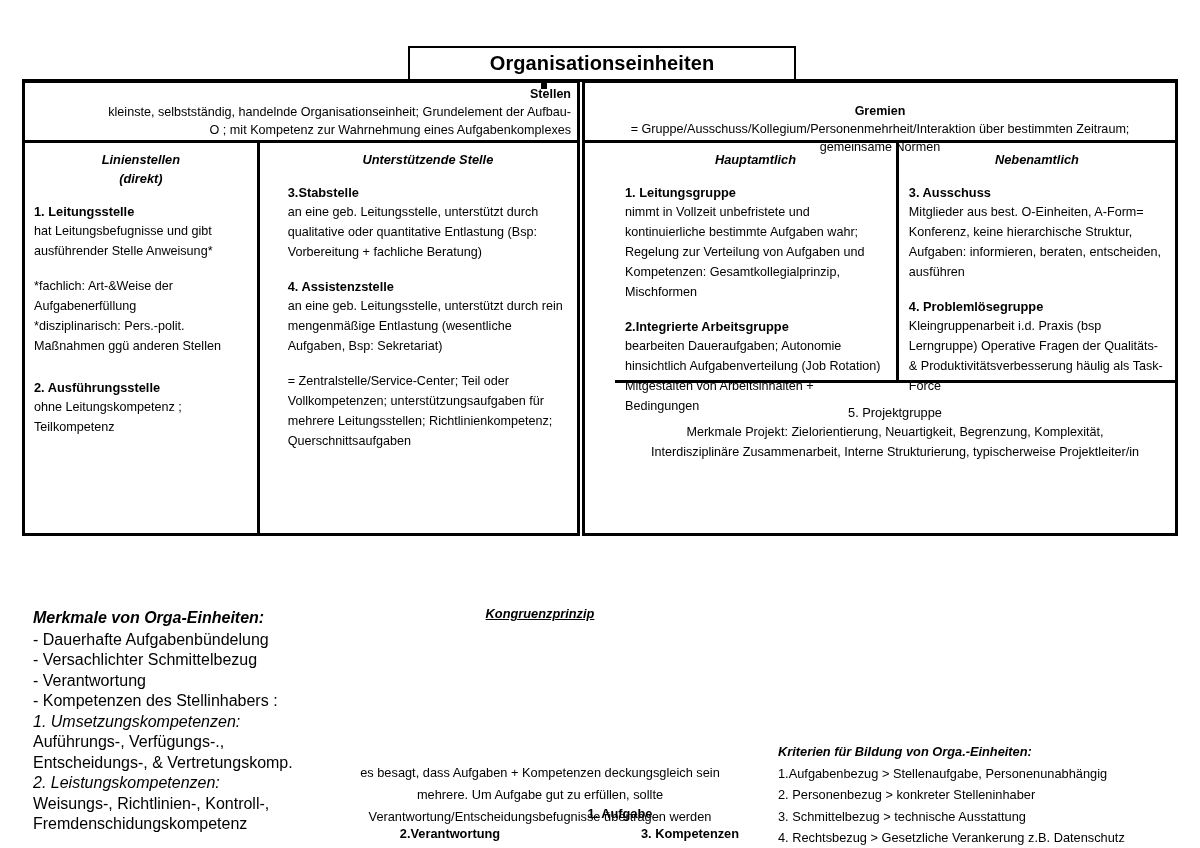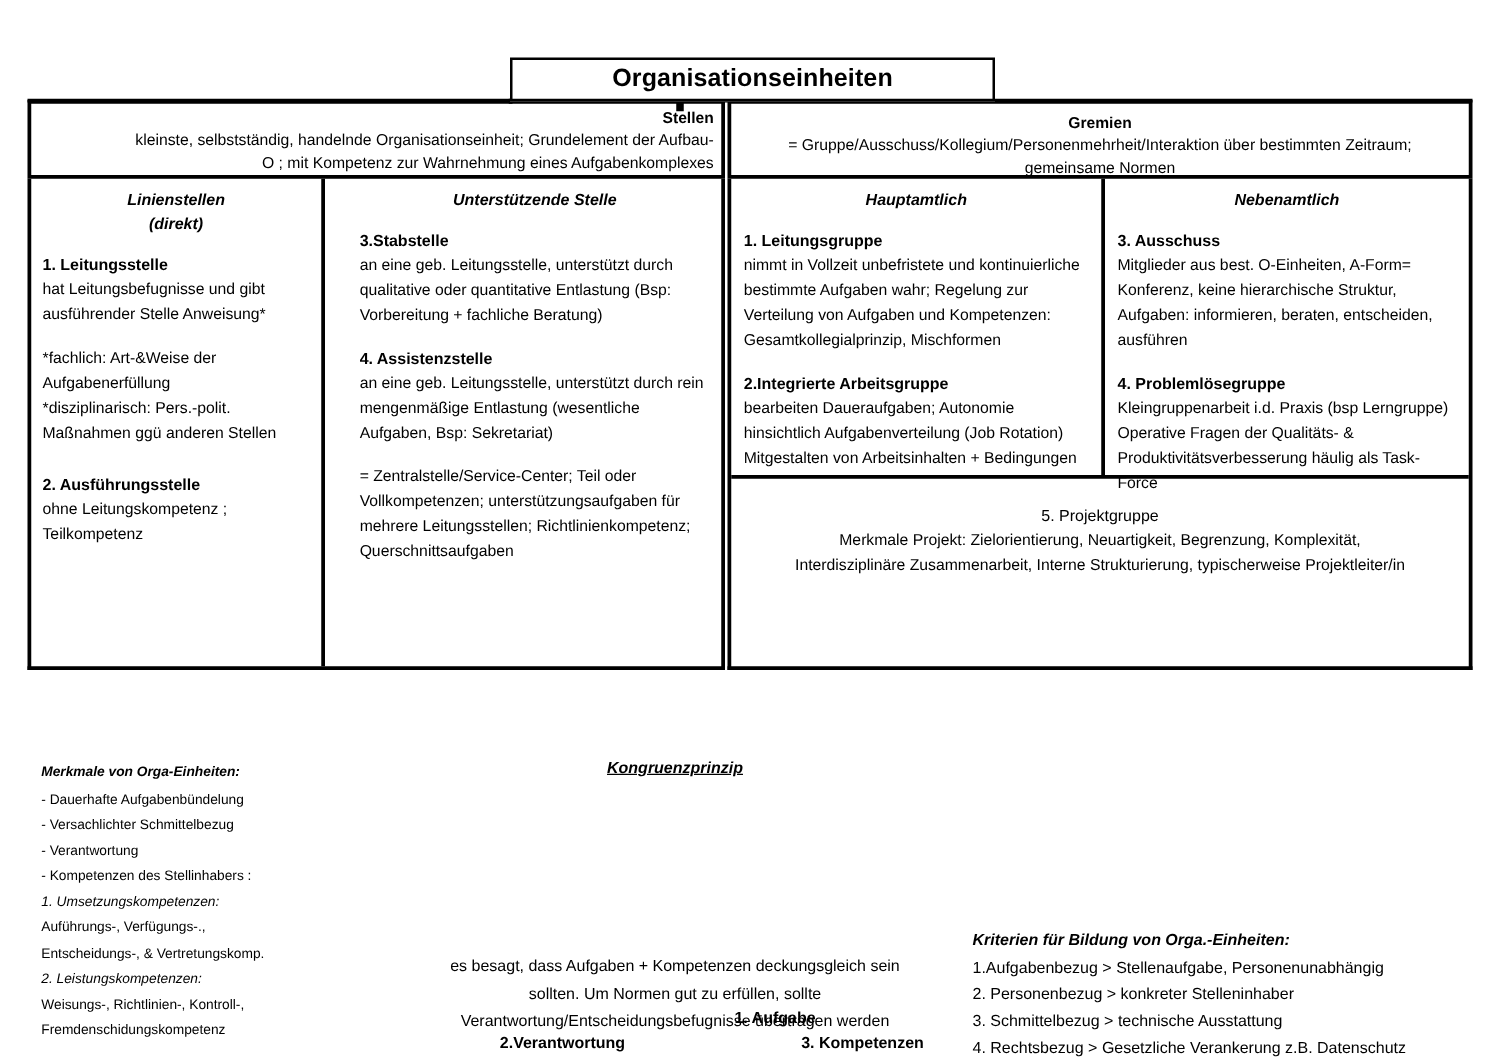--- a/index.html
+++ b/index.html
@@ -41,41 +41,41 @@
     position: absolute;
     left: 0; top: 0; width: 558px; height: 63px;
     border: 3px solid #000;
     padding: 3px 6px 0 6px;
     text-align: right;
   }
   #gremien-head {
     position: absolute;
     left: 560px; top: 0; width: 596px; height: 63px;
     border: 3px solid #000;
-    padding: 7px 6px 0 6px;
+    padding: 20px 6px 0 6px;
     text-align: center;
   }
   .head-title {
     font-size: 12.5px; font-weight: bold; line-height: 17px;
   }
   .head-desc {
     font-size: 12.6px; line-height: 18px;
   }
 
   
   #stellen-body {
     position: absolute;
     left: 0; top: 63px; width: 558px; height: 393px;
     border: 3px solid #000; border-top: none;
     display: flex;
   }
   #gremien-body {
     position: absolute;
     left: 560px; top: 63px; width: 596px; height: 393px;
-    border: 3px solid #000; border-top: none;
+    border: 3px solid #000; border-top: none; padding-left: 30px;
   }
 
   .stellen-col {
     height: 100%;
     padding: 7px 9px 0 9px;
   }
   .stellen-col.left  { width: 236px; border-right: 3px solid #000; }
   .stellen-col.right { width: 319px; padding-left: 28px; }
 
   .gremien-top {
@@ -117,21 +117,21 @@
   .connector {
     position: absolute;
     background: #000;
     z-index: 1;
   }
 
   
   #notes-left {
     position: absolute;
     left: 33px; top: 608px; width: 300px;
-    font-size: 11px; line-height: 20.5px;
+    font-size: 16px; line-height: 20.5px;
   }
   #notes-left .nl-head {
     font-weight: bold; font-style: italic; margin-bottom: 1px;
   }
   #notes-left .nl-sub {
     font-style: italic;
   }
 
   #kongruenz-title {
     position: absolute;
@@ -281,21 +281,21 @@
   <div>Entscheidungs-, &amp; Vertretungskomp.</div>
   <div class="nl-sub">2. Leistungskompetenzen:</div>
   <div>Weisungs-, Richtlinien-, Kontroll-,</div>
   <div>Fremdenschidungskompetenz</div>
 </div>
 
 <div id="kongruenz-title">Kongruenzprinzip</div>
 
 <div id="kongruenz-body">
   <div>es besagt, dass Aufgaben + Kompetenzen deckungsgleich sein</div>
-  <div>sollten. Um Normen gut zu erfüllen, sollte</div>
+  <div>mehrere. Um Aufgabe gut zu erfüllen, sollte</div>
   <div>Verantwortung/Entscheidungsbefugnisse übertragen werden</div>
 </div>
 
 <div id="kongruenz-overlay">1. Aufgabe</div>
 
 <div id="kongruenz-row">
   <div class="k-item">2.Verantwortung</div>
   <div class="k-item">3. Kompetenzen</div>
 </div>
 

